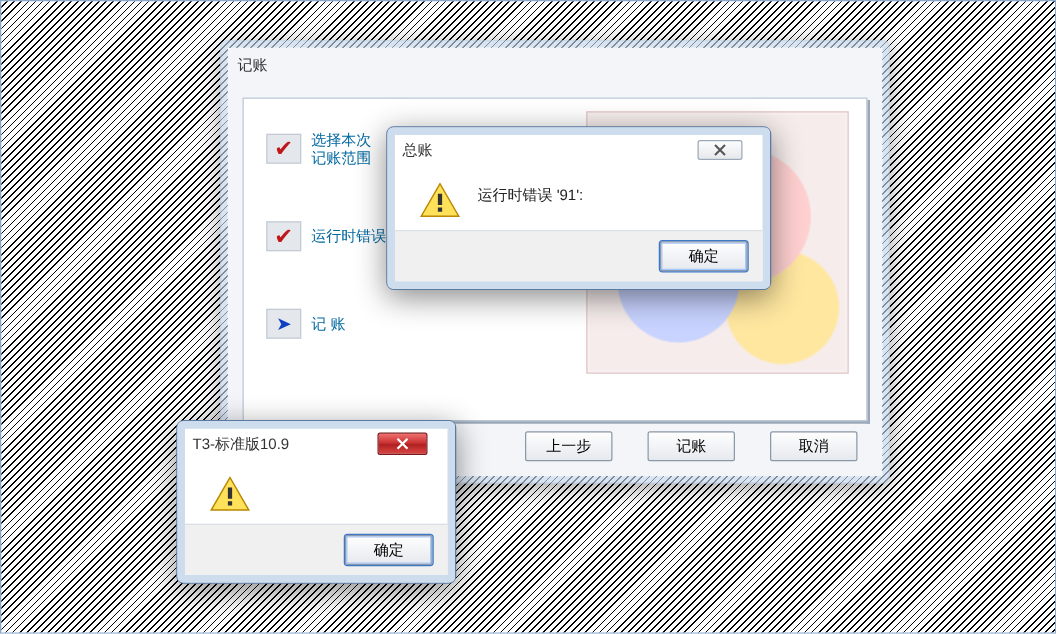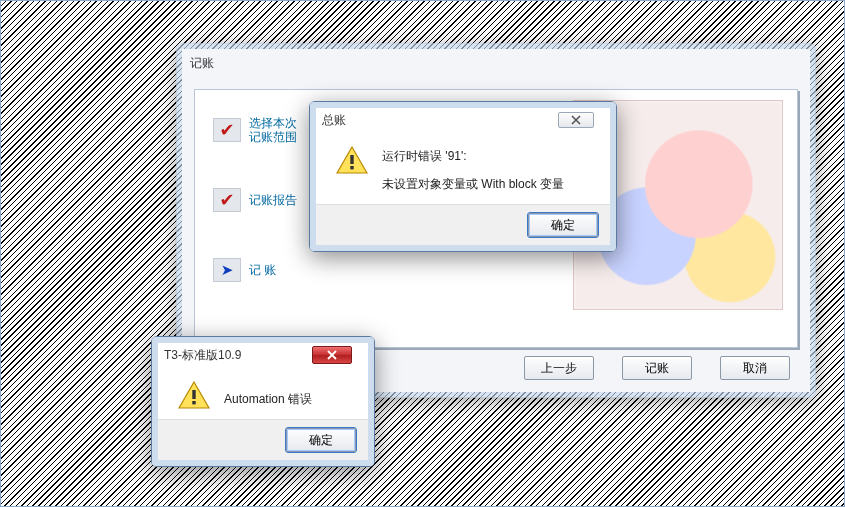--- a/index.html
+++ b/index.html
@@ -37,21 +37,21 @@
     border: 6px solid rgba(196,214,235,0.65);
     background-clip: padding-box;
   }
   .titlebar {
     height: 22px;
     display: flex; align-items: center;
     padding: 0 8px;
     color: #333;
   }
   .win-main {
-    left: 175px; top: 42px; width: 640px; height: 355px;
+    left: 175px; top: 31px; width: 536px; height: 355px;
   }
   .win-main .titlebar { height: 26px; padding-top:2px; }
 
   .main-body {
     position: absolute;
     left: 12px; top: 40px; right: 12px; bottom: 44px;
     border: 1px solid #b8c6d6;
     background: #fff;
   }
   .main-body-shadow {
@@ -164,21 +164,21 @@
   .warn-icon svg { width: 32px; height: 28px; }
   .dlg .msg { color: #222; line-height: 20px; }
   .dlg .btnbar {
     background: #f0f0f0;
     border-top: 1px solid #dcdfe4;
     padding: 8px 12px;
     display: flex; justify-content: flex-end;
   }
 
   .dlg-a { left: 308px; top: 100px; width: 308px; }
-  .dlg-b { left: 150px; top: 335px; width: 224px; }
+  .dlg-b { left: 140px; top: 335px; width: 224px; }
 
   
   .check-red { color: #c01818; font-size: 18px; }
   .run-ico { color: #1040c0; font-size: 15px; }
 </style>
 </head>
 <body>
 
 <div class="stage">
   <div class="white-slab"></div>
@@ -195,21 +195,21 @@
           <span class="icon">
               <span class="check-red">✔</span>
             </span>
           <span class="label" style="white-space:pre;">选择本次
 记账范围</span>
         </div>
         <div class="step">
           <span class="icon">
               <span class="check-red">✔</span>
             </span>
-          <span class="label">记账报告</span>
+          <span class="label">运行时错误</span>
         </div>
         <div class="step">
           <span class="icon">
               <span class="run-ico">➤</span>
             </span>
           <span class="label">记    账</span>
         </div>
       </div>
 
       <div class="illus"></div>
@@ -236,21 +236,20 @@
         <span class="warn-icon">
           <svg viewBox="0 0 32 28">
             <polygon points="16,1 31,27 1,27" fill="#ffe15a" stroke="#b88800" stroke-width="1.2"></polygon>
             <rect x="14.3" y="9" width="3.4" height="9" fill="#333"></rect>
             <rect x="14.3" y="20" width="3.4" height="3.4" fill="#333"></rect>
           </svg>
         </span>
         <div class="msg">
           <div>运行时错误 '91':</div>
           <div style="height:8px"></div>
-          <div>未设置对象变量或 With block 变量</div>
         </div>
       </div>
       <div class="btnbar">
         <span class="btn default">确定</span>
       </div>
     </div>
   </div>
 
   <div class="dlg dlg-b">
     <div class="frame">
@@ -265,21 +264,20 @@
       <div class="content">
         <span class="warn-icon">
           <svg viewBox="0 0 32 28">
             <polygon points="16,1 31,27 1,27" fill="#ffe15a" stroke="#b88800" stroke-width="1.2"></polygon>
             <rect x="14.3" y="9" width="3.4" height="9" fill="#333"></rect>
             <rect x="14.3" y="20" width="3.4" height="3.4" fill="#333"></rect>
           </svg>
         </span>
         <div class="msg">
           <div style="height:8px"></div>
-          <div>Automation 错误</div>
         </div>
       </div>
       <div class="btnbar">
         <span class="btn default">确定</span>
       </div>
     </div>
   </div>
 
 </div>
 

